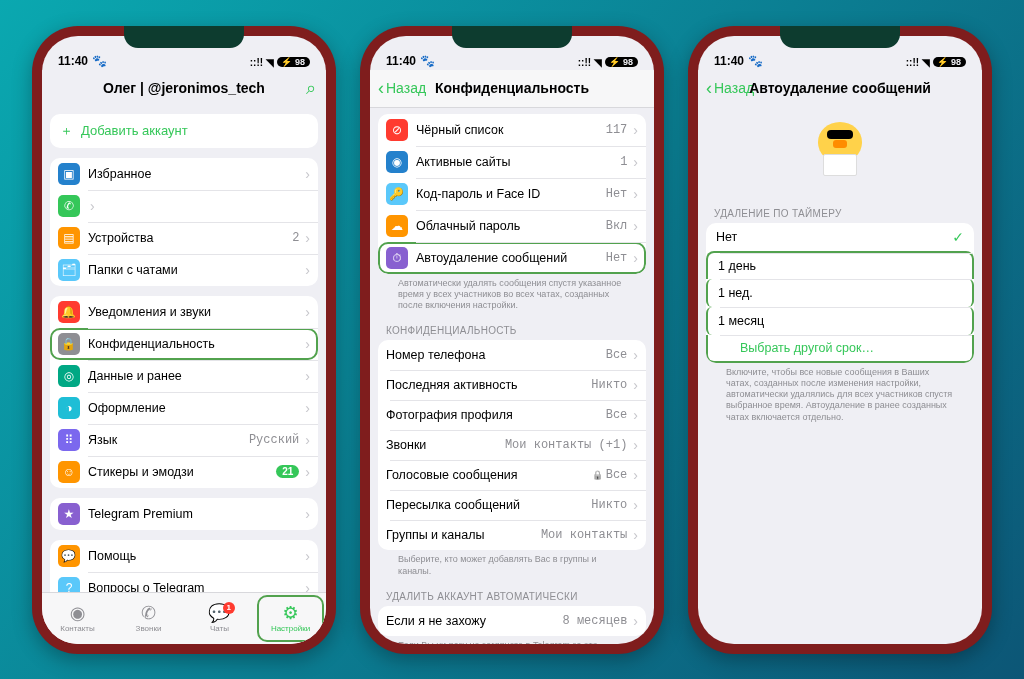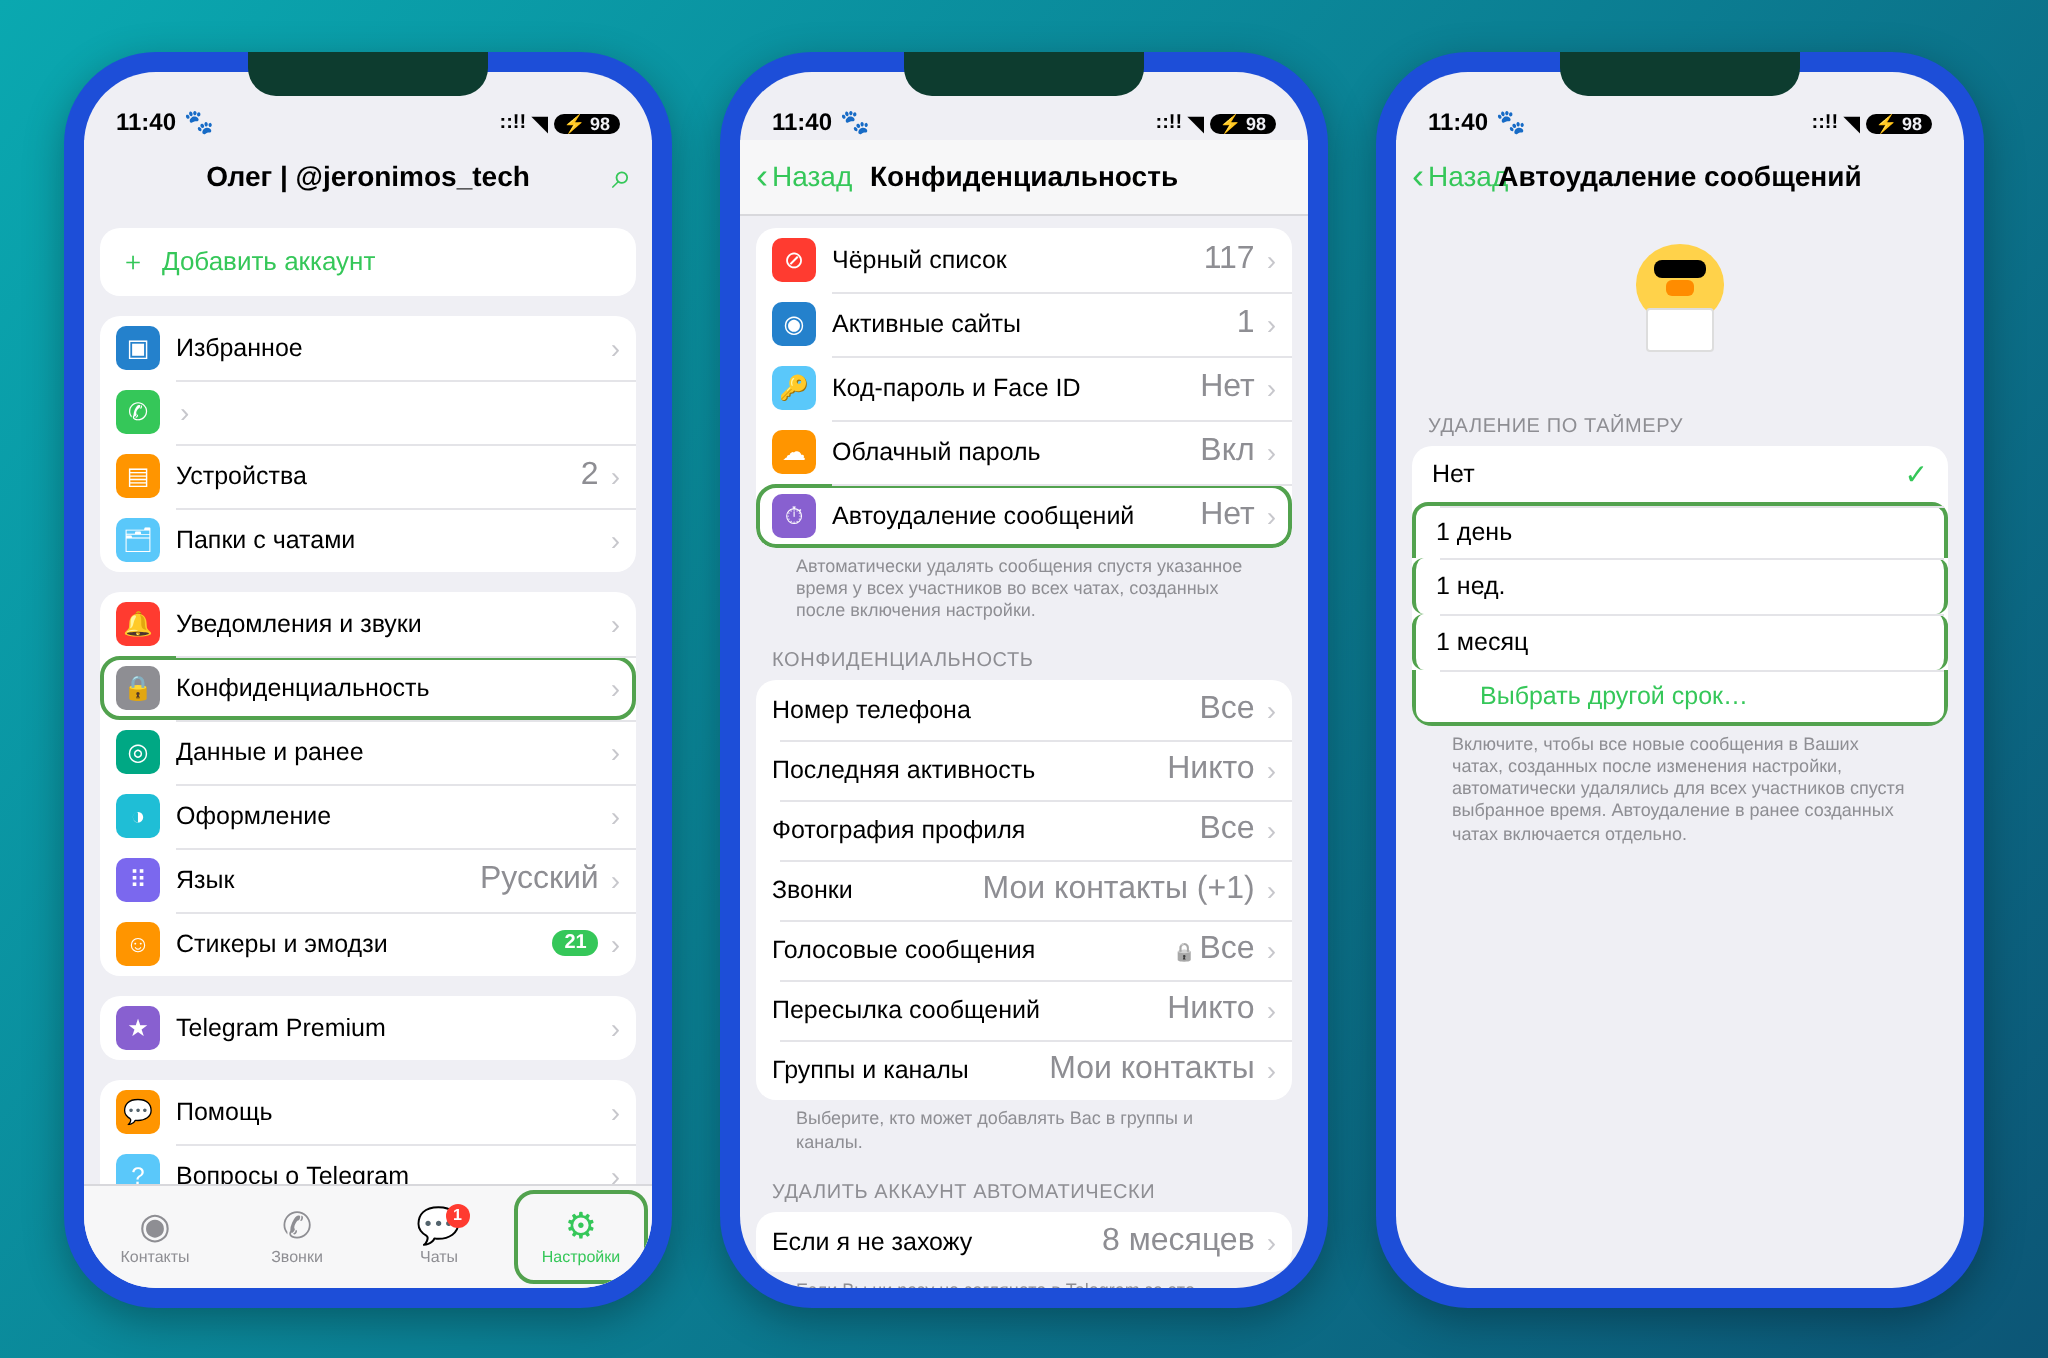--- a/index.html
+++ b/index.html
@@ -10,21 +10,21 @@
     height: 679px;
     display: flex;
     justify-content: center;
     align-items: center;
     gap: 24px;
     padding: 20px;
   }
   .phone {
     width: 304px;
     height: 628px;
-    background: #1d4ed8;
+    background: #7f1d1d;
     border-radius: 46px;
     padding: 10px;
     box-shadow: 0 6px 20px rgba(0,0,0,0.3);
     position: relative;
   }
   .screen {
     width: 100%;
     height: 100%;
     background: #efeff4;
     border-radius: 36px;
@@ -125,21 +125,21 @@
     height: 0.5px; background: #e4e4e8;
   }
   .row.no-icon + .row.no-icon::before { left: 12px; }
   .row .icon {
     width: 22px; height: 22px; border-radius: 5px;
     margin-right: 8px; flex-shrink: 0;
     display: flex; align-items: center; justify-content: center;
     color: #fff; font-size: 12px;
   }
   .row .label { flex: 1; white-space: nowrap; overflow: hidden; text-overflow: ellipsis; }
-  .row .value { color: #8e8e93; font-size: 16px; margin-right: 4px; }
+  .row .value { color: #8e8e93; font-size: 12px; margin-right: 4px; font-family: Liberation Mono, monospace; }
   .row .value.locked::before { content: "🔒"; font-size: 9px; margin-right: 2px; filter: grayscale(1); }
   .row .badge {
     background: #35c759; color: #fff; border-radius: 9px;
     font-size: 10px; font-weight: 600; padding: 1px 6px; margin-right: 4px;
   }
   .row .chev {
     color: #c7c7cc; font-size: 14px; margin-left: 2px;
   }
   .row.link { color: #35c759; }
   .row .check { color: #35c759; font-size: 14px; margin-left: auto; }

